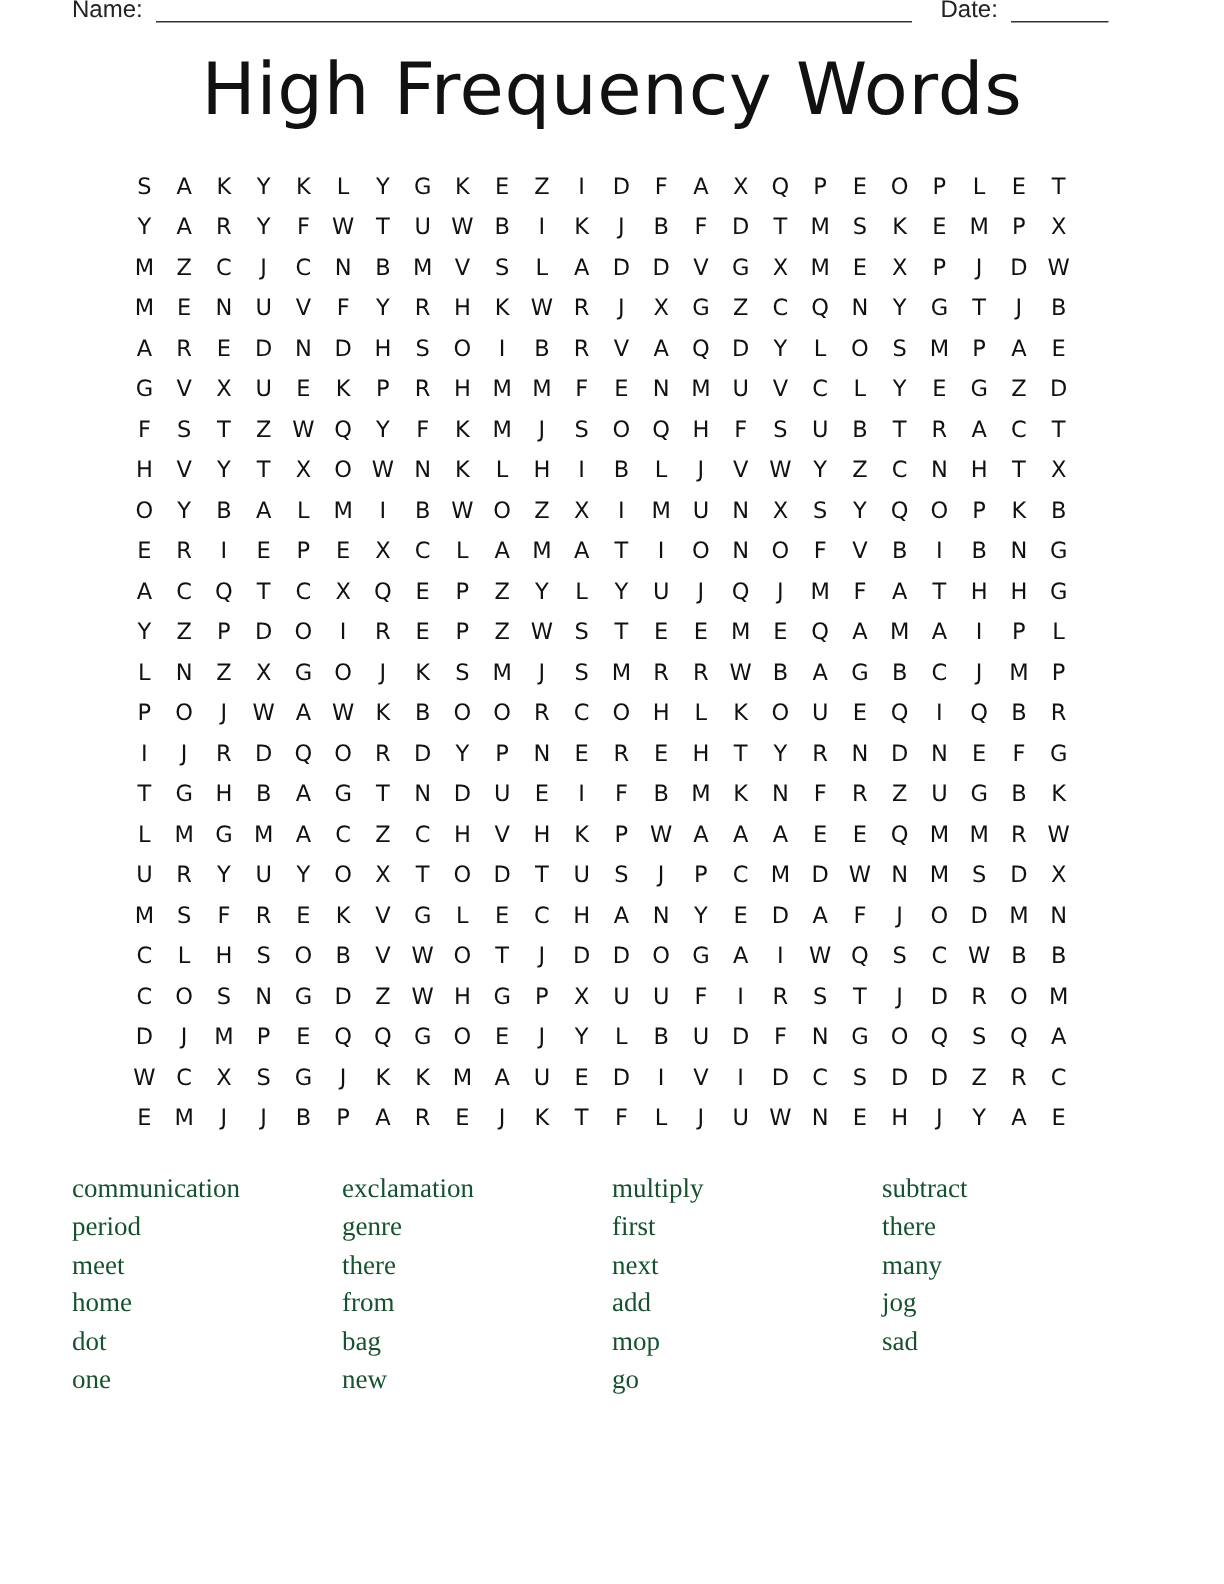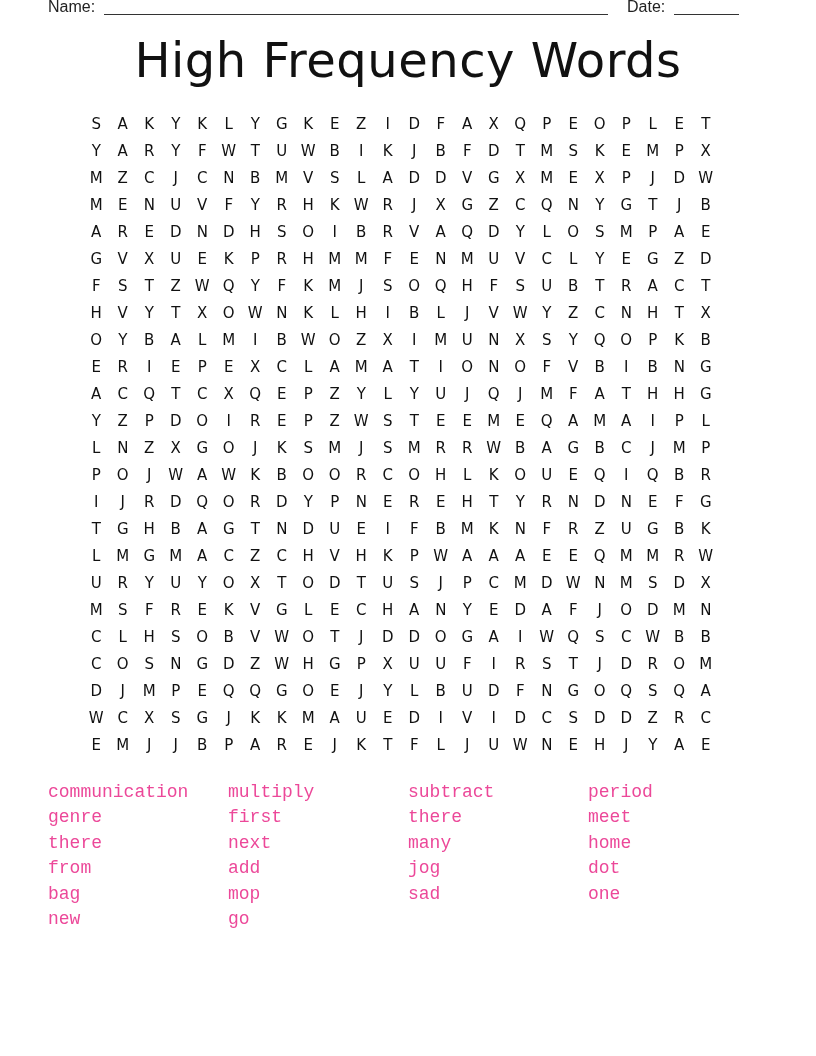--- a/index.html
+++ b/index.html
@@ -24,21 +24,21 @@
   }
   .cell {
     font-family: "DejaVu Sans", sans-serif; font-size: 15px; color: #111;
     text-align: center; line-height: 22px;
   }
   .wordlist {
     position: absolute; top: 780px; left: 48px;
     display: grid; grid-template-columns: 180px 180px 180px 180px; grid-auto-rows: 25.4px;
     grid-auto-flow: row;
   }
-  .word { font-family: Liberation Mono, monospace; font-size: 18px; color: #ec4899; line-height: 24px; }
+  .word { font-family: Liberation Serif, serif; font-size: 18px; color: #14532d; line-height: 24px; }
 </style>
 </head>
 <body>
 
 <div class="header-line">
   <span class="name-label">Name:</span>
   <span class="name-line"></span>
   <span class="date-label">Date:</span>
   <span class="date-line"></span>
 </div>
@@ -619,20 +619,21 @@
     <div class="cell">E</div>
     <div class="cell">H</div>
     <div class="cell">J</div>
     <div class="cell">Y</div>
     <div class="cell">A</div>
     <div class="cell">E</div>
   </div>
 
 <div class="wordlist" id="wordlist">
     <div class="word">communication</div>
+    <div class="word">exclamation</div>
     <div class="word">multiply</div>
     <div class="word">subtract</div>
     <div class="word">period</div>
     <div class="word">genre</div>
     <div class="word">first</div>
     <div class="word">there</div>
     <div class="word">meet</div>
     <div class="word">there</div>
     <div class="word">next</div>
     <div class="word">many</div>

